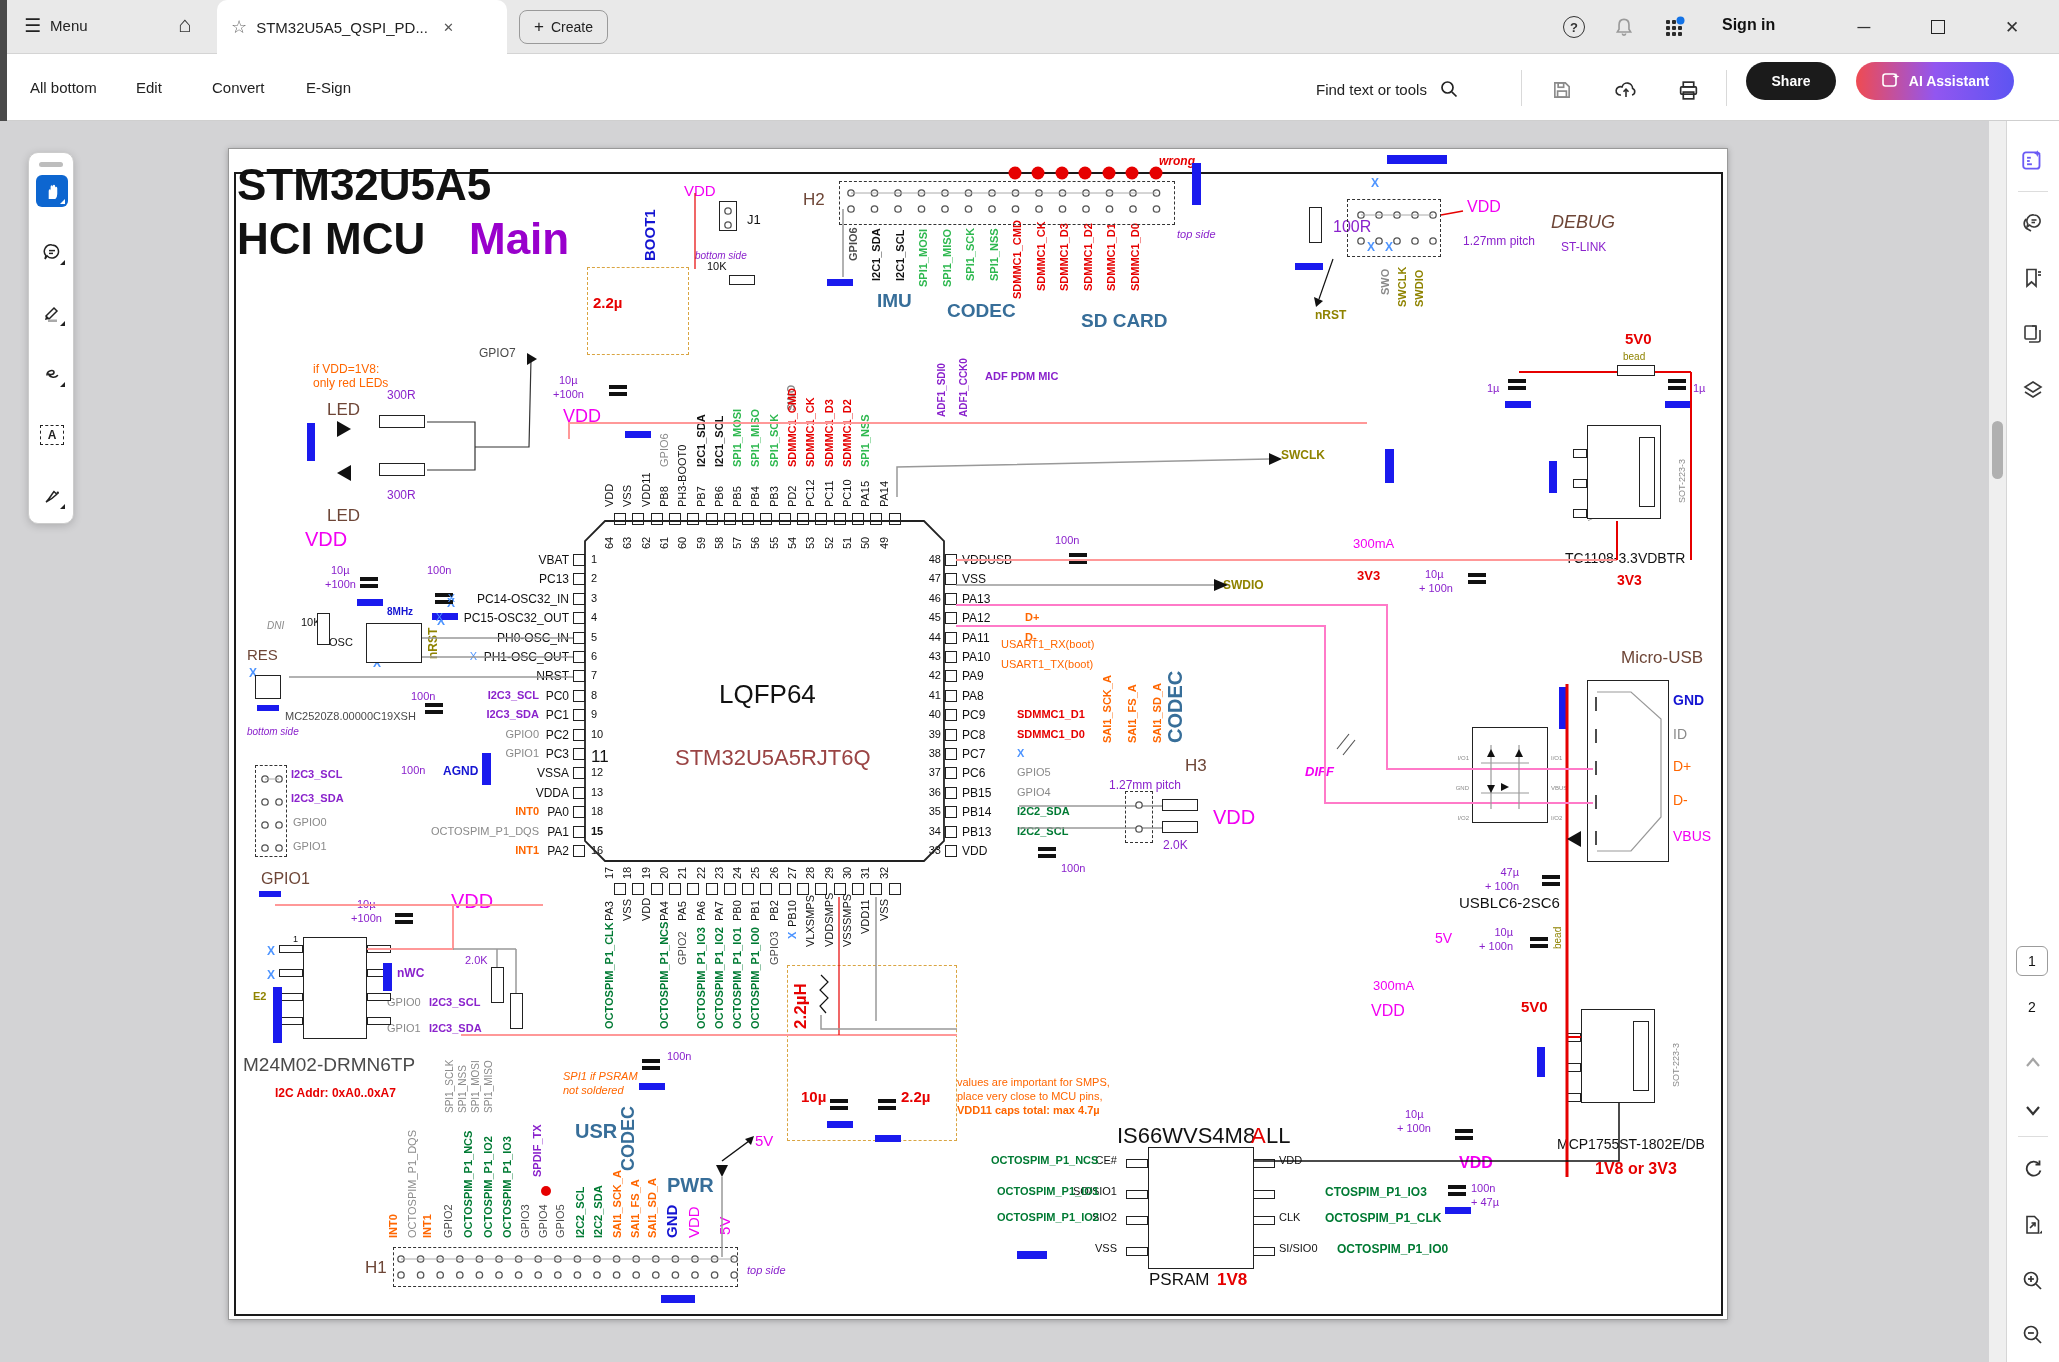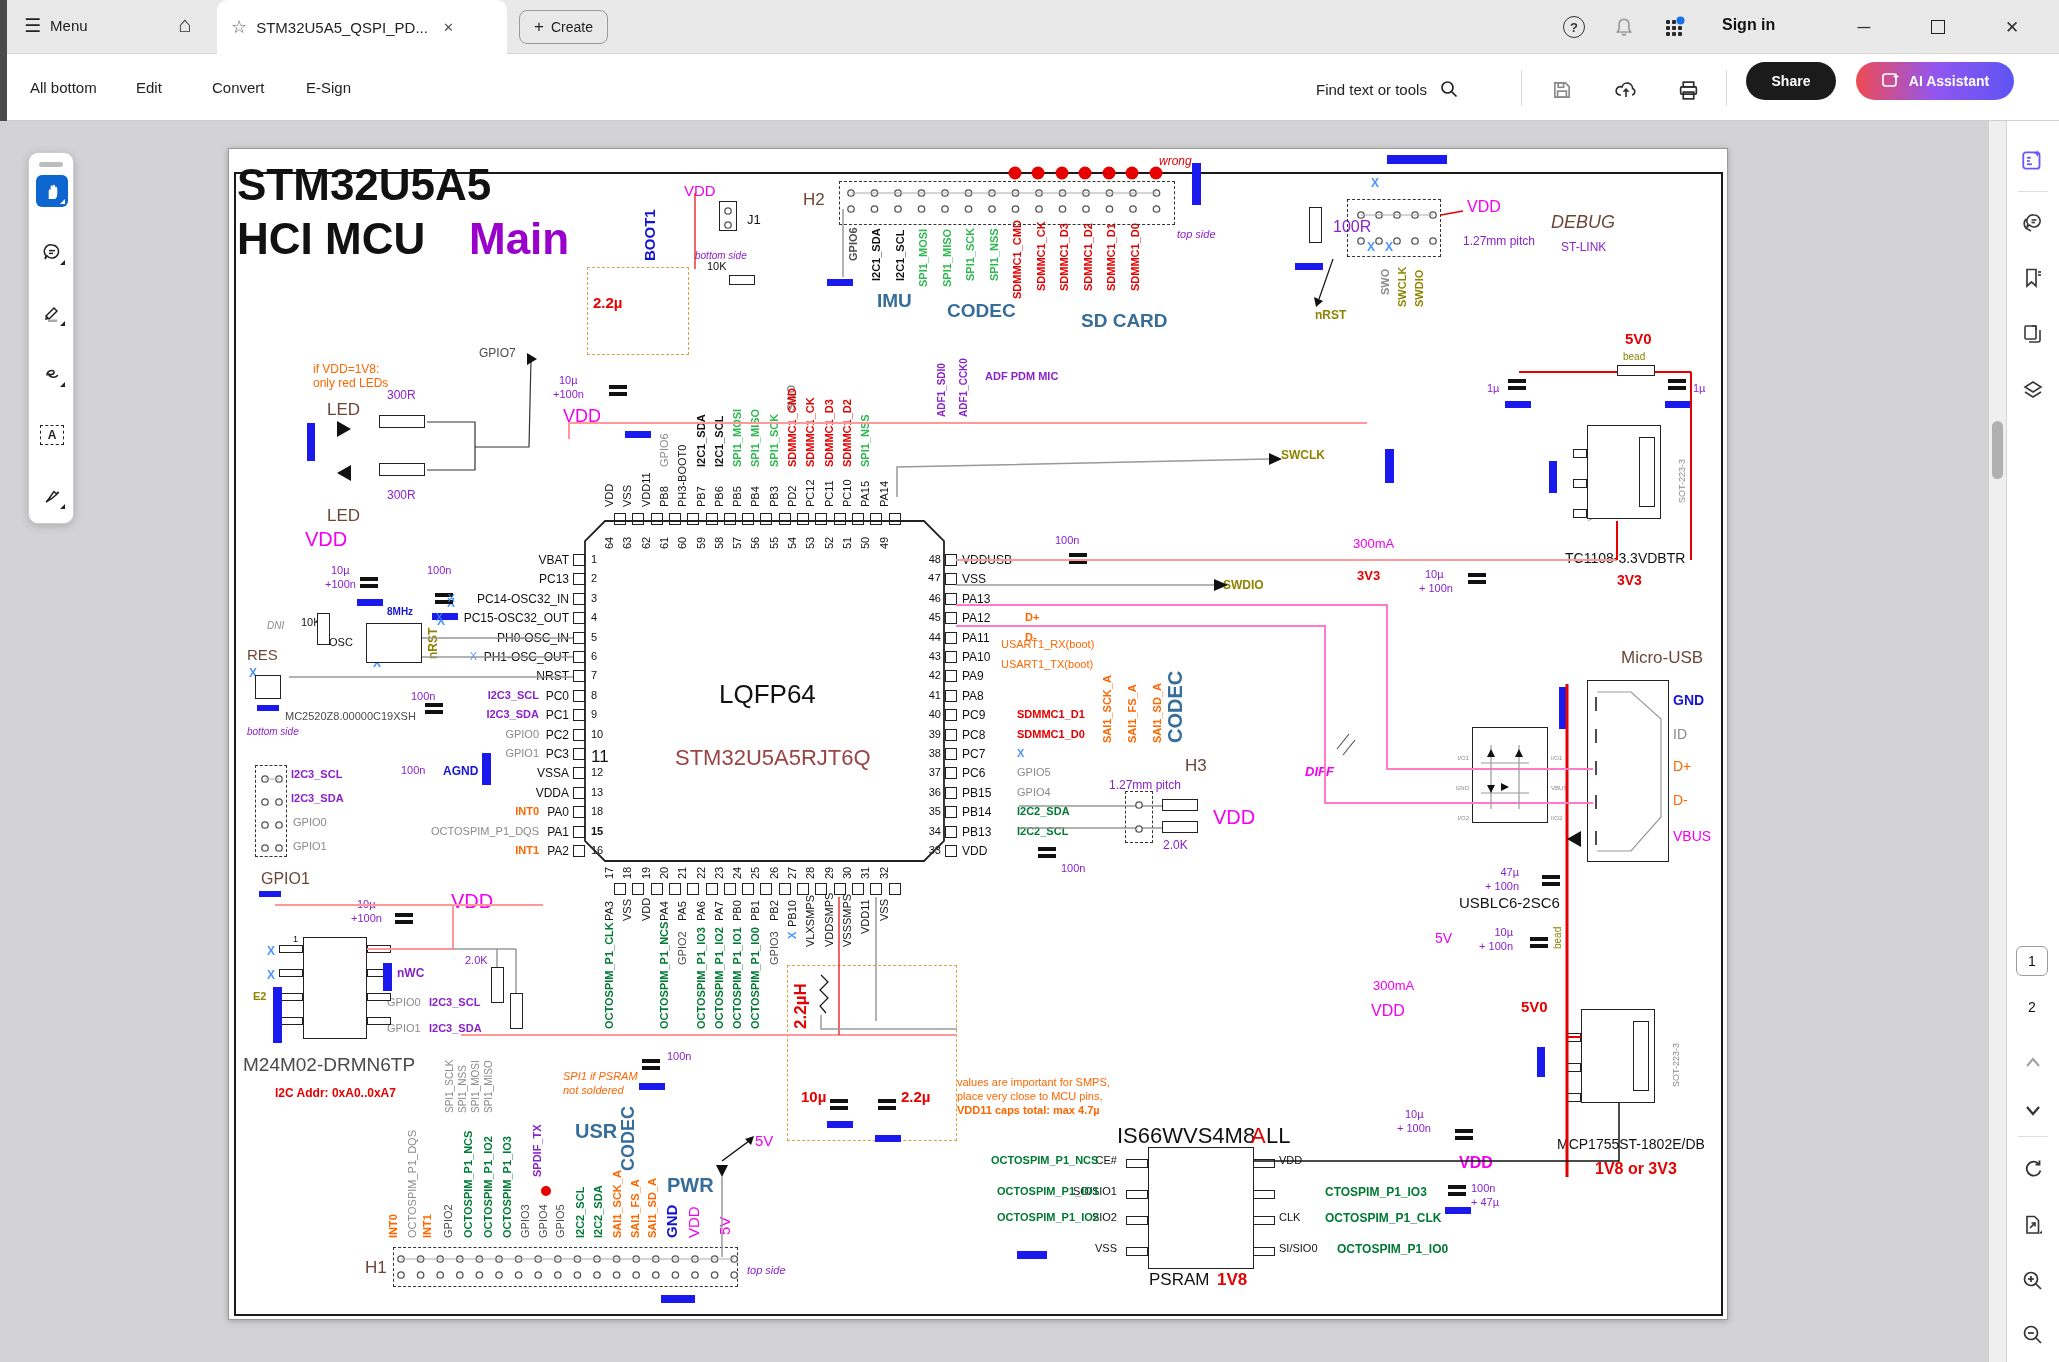--- a/index.html
+++ b/index.html
@@ -150,21 +150,21 @@
 <div class="slabel c-k" style="font-size: 44px; font-weight: bold; left: 8px; top: 14px;">STM32U5A5</div>
     <div class="slabel c-k" style="font-size: 44px; font-weight: bold; left: 8px; top: 68px;">HCI MCU</div>
     <div class="slabel c-vi" style="font-size: 44px; font-weight: bold; left: 240px; top: 68px;">Main</div>
     <div class="slabel c-bl" style="font-size: 15px; font-weight: bold; left: 428px; top: 97px; transform-origin: 0px 100%; transform: rotate(-90deg);">BOOT1</div>
     <div class="slabel c-mg" style="font-size: 15px; left: 455px; top: 34px;">VDD</div>
     <div class="slabel c-k" style="font-size: 13px; left: 518px; top: 64px;">J1</div>
     <div class="slabel c-pu" style="font-size: 10px; font-style: italic; left: 466px; top: 102px;">bottom side</div>
     <div class="slabel c-k" style="font-size: 11px; left: 478px; top: 112px;">10K</div>
     <div class="slabel c-rd" style="font-size: 15px; font-weight: bold; left: 364px; top: 146px;">2.2µ</div>
     <div class="slabel c-br" style="font-size: 17px; left: 574px; top: 42px;">H2</div>
-    <div class="slabel c-rd" style="font-size: 12px; font-weight: normal; font-style: italic; left: 930px; top: 6px;">wrong</div>
+    <div class="slabel c-rd" style="font-size: 12px; font-weight: bold; font-style: italic; left: 930px; top: 6px;">wrong</div>
     <div class="slabel c-pu" style="font-size: 11px; font-style: italic; left: 948px; top: 80px;">top side</div>
     <div class="slabel c-dgy" style="font-size: 11px; font-weight: bold; left: 630px; top: 101px; transform-origin: 0px 100%; transform: rotate(-90deg);">GPIO6</div>
     <div class="slabel c-k" style="font-size: 11px; font-weight: bold; left: 653px; top: 121px; transform-origin: 0px 100%; transform: rotate(-90deg);">I2C1_SDA</div>
     <div class="slabel c-k" style="font-size: 11px; font-weight: bold; left: 677px; top: 121px; transform-origin: 0px 100%; transform: rotate(-90deg);">I2C1_SCL</div>
     <div class="slabel c-g1" style="font-size: 11px; font-weight: bold; left: 700px; top: 127px; transform-origin: 0px 100%; transform: rotate(-90deg);">SPI1_MOSI</div>
     <div class="slabel c-g1" style="font-size: 11px; font-weight: bold; left: 724px; top: 127px; transform-origin: 0px 100%; transform: rotate(-90deg);">SPI1_MISO</div>
     <div class="slabel c-g1" style="font-size: 11px; font-weight: bold; left: 747px; top: 121px; transform-origin: 0px 100%; transform: rotate(-90deg);">SPI1_SCK</div>
     <div class="slabel c-g1" style="font-size: 11px; font-weight: bold; left: 771px; top: 121px; transform-origin: 0px 100%; transform: rotate(-90deg);">SPI1_NSS</div>
     <div class="slabel c-rd" style="font-size: 11px; font-weight: bold; left: 794px; top: 139px; transform-origin: 0px 100%; transform: rotate(-90deg);">SDMMC1_CMD</div>
     <div class="slabel c-rd" style="font-size: 11px; font-weight: bold; left: 818px; top: 131px; transform-origin: 0px 100%; transform: rotate(-90deg);">SDMMC1_CK</div>
@@ -549,21 +549,21 @@
     <div class="slabel c-k" style="font-size: 12px; left: 340px; top: 676.6px; transform: translateX(-100%);">PA1</div>
     <div class="slabel c-gy" style="font-size: 11px; left: 310px; top: 676.6px; transform: translateX(-100%);">OCTOSPIM_P1_DQS</div>
     <div class="srect" style="left: 344px; top: 696px; width: 12px; height: 12px;"></div>
     <div class="slabel c-k" style="font-size: 11px; left: 362px; top: 696px;">16</div>
     <div class="slabel c-k" style="font-size: 12px; left: 340px; top: 696px; transform: translateX(-100%);">PA2</div>
     <div class="slabel c-or" style="font-size: 11px; font-weight: bold; left: 310px; top: 696px; transform: translateX(-100%);">INT1</div>
     <div class="srect" style="left: 716px; top: 405px; width: 12px; height: 12px;"></div>
     <div class="slabel c-k" style="font-size: 11px; left: 712px; top: 405px; transform: translateX(-100%);">48</div>
     <div class="slabel c-k" style="font-size: 12px; left: 733px; top: 405px;">VDDUSB</div>
     <div class="srect" style="left: 716px; top: 424.4px; width: 12px; height: 12px;"></div>
-    <div class="slabel c-k" style="font-size: 11px; left: 712px; top: 424.4px; transform: translateX(-100%); font-family: Liberation Mono, monospace;">47</div>
+    <div class="slabel c-k" style="font-size: 11px; left: 712px; top: 424.4px; transform: translateX(-100%);">47</div>
     <div class="slabel c-k" style="font-size: 12px; left: 733px; top: 424.4px;">VSS</div>
     <div class="srect" style="left: 716px; top: 443.8px; width: 12px; height: 12px;"></div>
     <div class="slabel c-k" style="font-size: 11px; left: 712px; top: 443.8px; transform: translateX(-100%);">46</div>
     <div class="slabel c-k" style="font-size: 12px; left: 733px; top: 443.8px;">PA13</div>
     <div class="srect" style="left: 716px; top: 463.2px; width: 12px; height: 12px;"></div>
     <div class="slabel c-k" style="font-size: 11px; left: 712px; top: 463.2px; transform: translateX(-100%);">45</div>
     <div class="slabel c-k" style="font-size: 12px; left: 733px; top: 463.2px;">PA12</div>
     <div class="slabel c-or" style="font-size: 11px; font-weight: bold; left: 796px; top: 463.2px;">D+</div>
     <div class="srect" style="left: 716px; top: 482.6px; width: 12px; height: 12px;"></div>
     <div class="slabel c-k" style="font-size: 11px; left: 712px; top: 482.6px; transform: translateX(-100%);">44</div>

